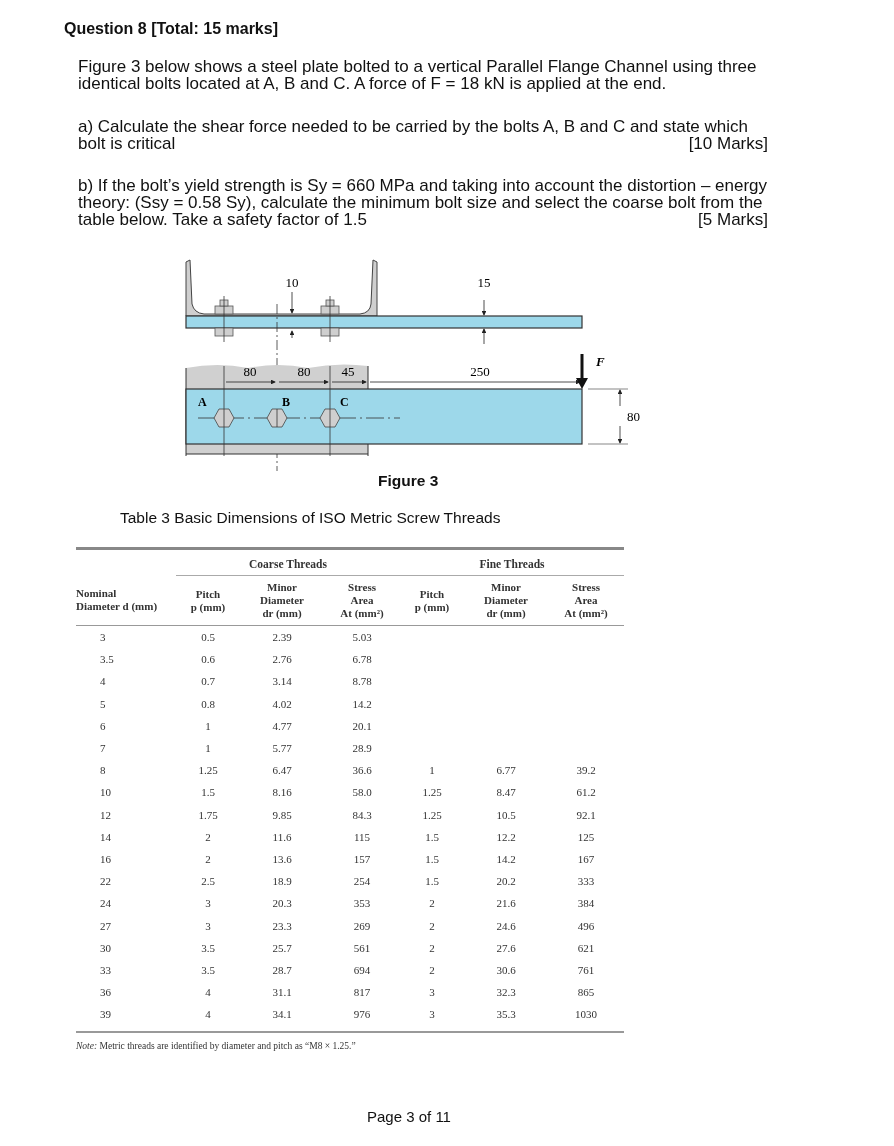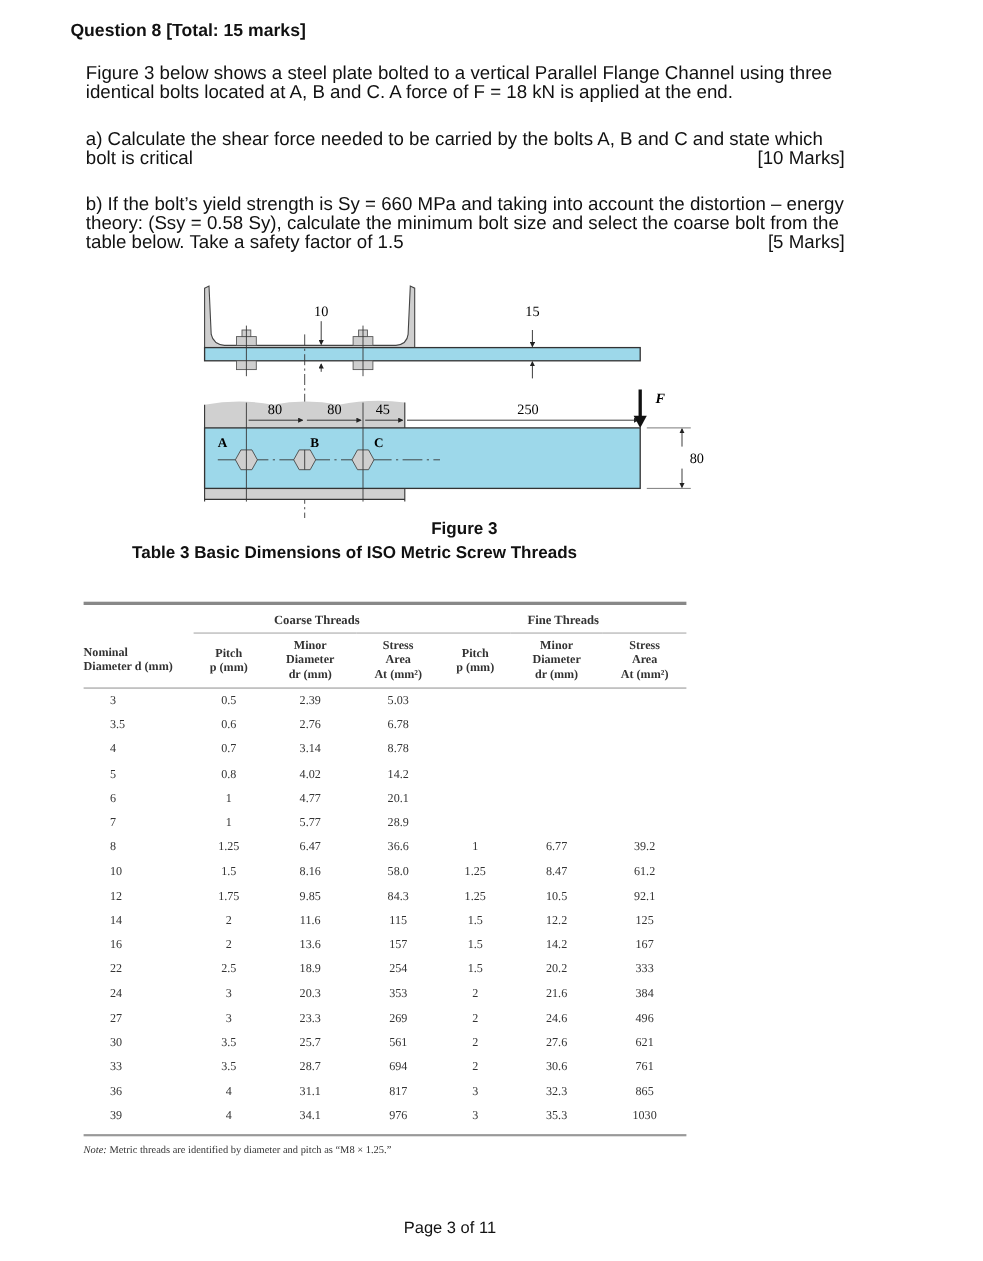--- a/index.html
+++ b/index.html
@@ -4,22 +4,22 @@
 <style>
   html, body { margin:0; padding:0; background:#ffffff; }
   body { width:894px; height:1146px; position:relative; overflow:hidden; color:#111; font-family:"Liberation Sans", sans-serif; }
   .q-title { position:absolute; left:64px; top:20px; font-size:16px; font-weight:bold; }
   .para { position:absolute; left:78px; width:690px; font-size:17px; line-height:17px; }
   .p1 { top:58px; }
   .p2 { top:118px; }
   .p3 { top:177px; }
   .marks { float:right; }
   .figure { position:absolute; left:178px; top:256px; width:500px; height:215px; }
-  .fig-caption { position:absolute; left:392px; top:472px; font-size:15.5px; font-weight:bold; }
-  .table-title { position:absolute; left:120px; top:494px; font-size:15.5px; font-weight:bold; }
+  .fig-caption { position:absolute; left:378px; top:472px; font-size:15.5px; font-weight:bold; }
+  .table-title { position:absolute; left:120px; top:509px; font-size:15.5px; font-weight:normal; }
   .table-wrap { position:absolute; left:76px; top:547px; width:548px; }
   .rule-top { height:3px; background:#888; }
   .rule-mid { height:1px; background:#999; }
   .rule-bot { height:2px; background:#999; margin-top:6px; }
   table { border-collapse:collapse; width:100%; font-family:"Liberation Serif", serif; font-size:11px; color:#333; }
   th { font-weight:bold; font-size:11px; color:#333; line-height:13px; padding:0;margin-top:20px; }
   td { height:22.2px; padding:0; text-align:center; }
   td.c0 { text-align:left; padding-left:24px; }
   .grp { font-size:11.5px; padding-top:8px; padding-bottom:4px; border-bottom:1px solid #aaa; }
   .sub th { padding-top:5px; padding-bottom:5px; }

